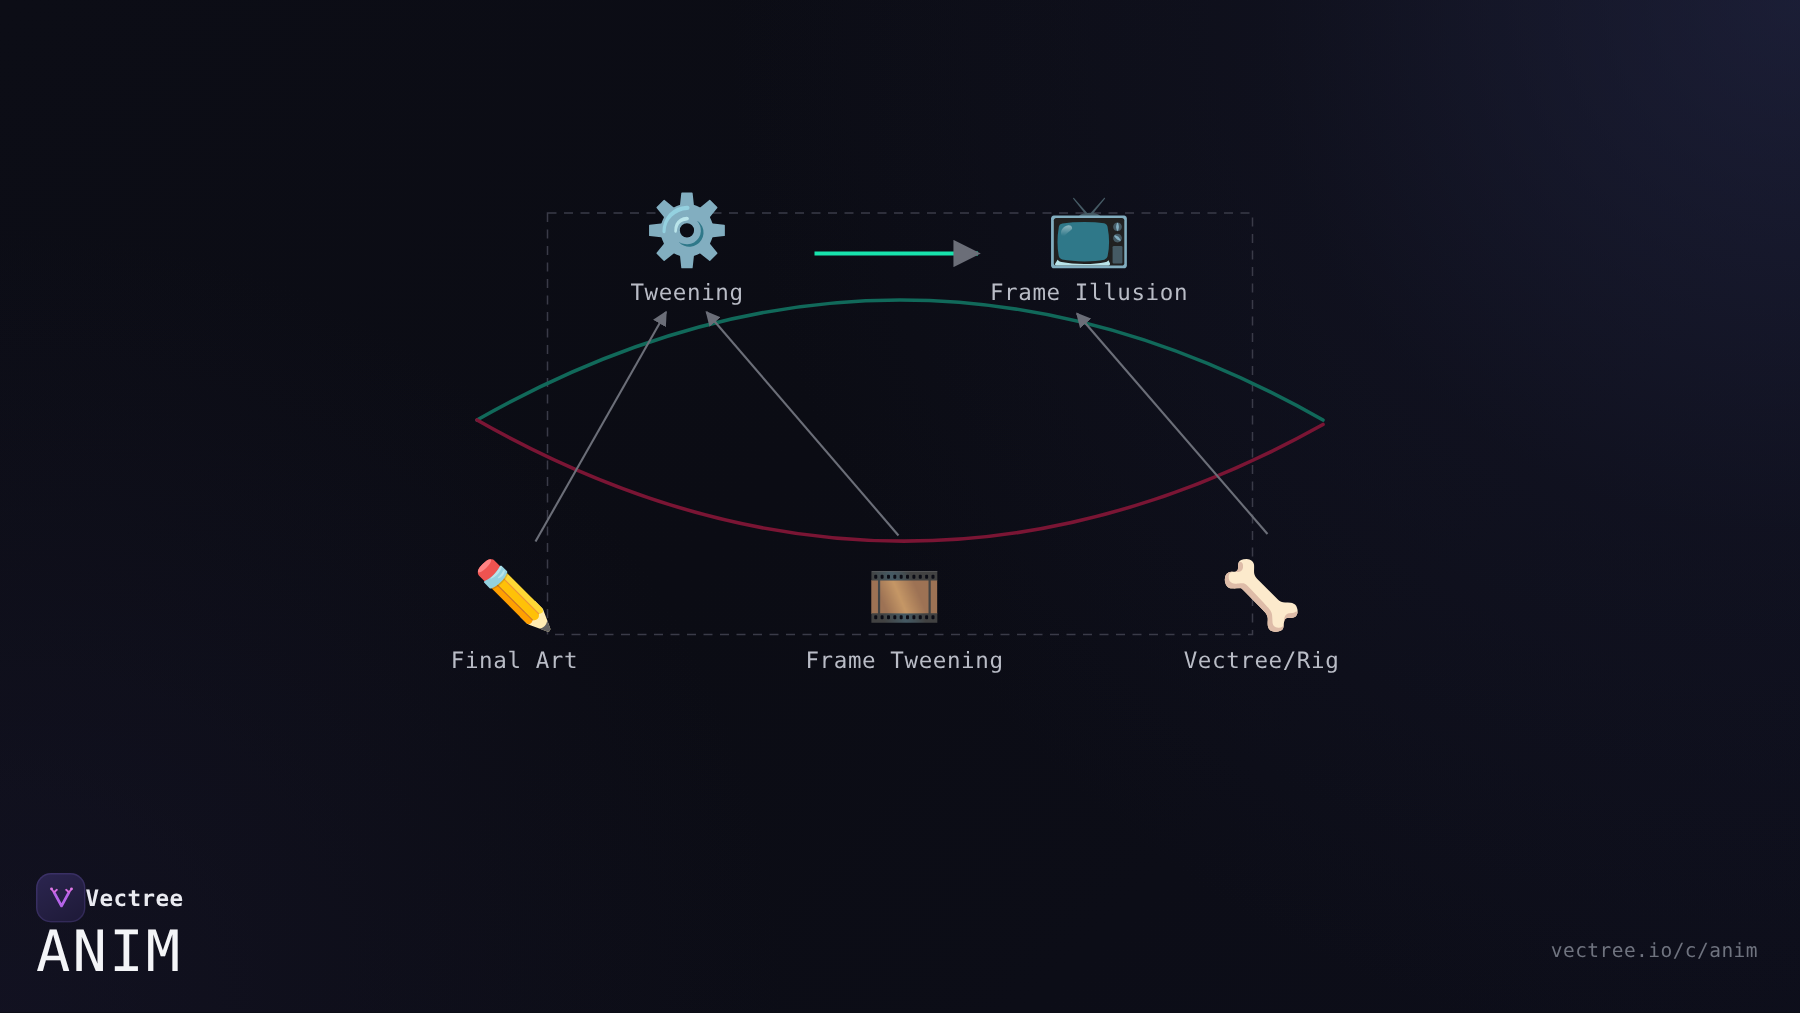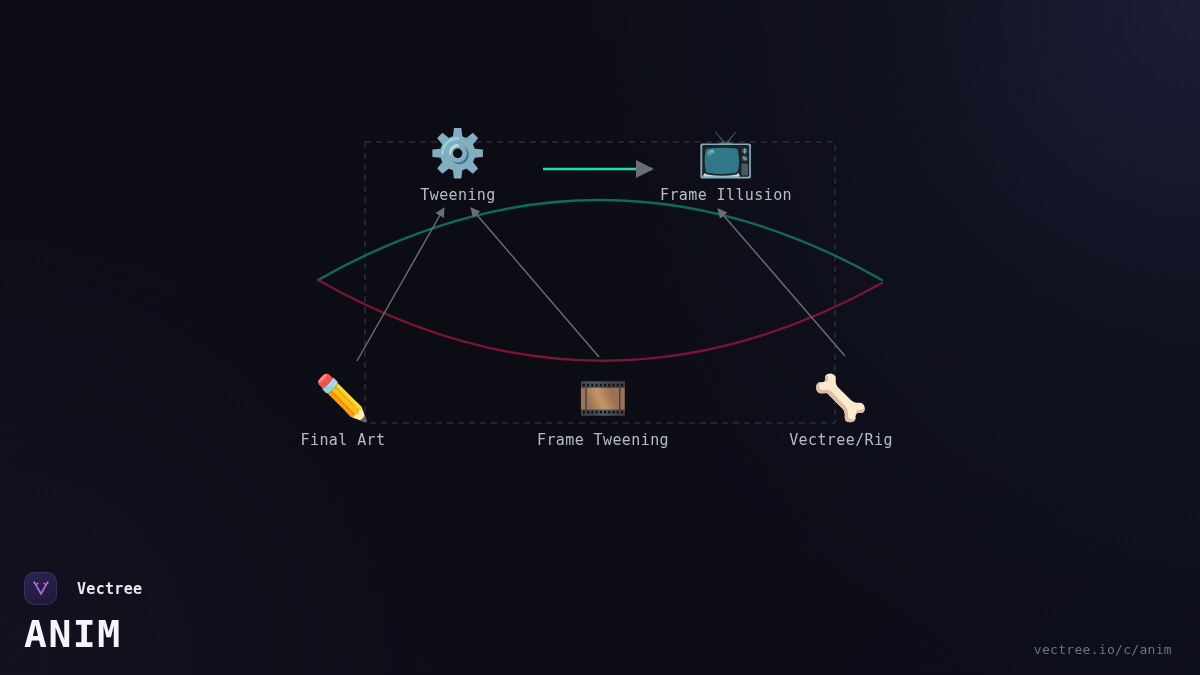--- a/index.html
+++ b/index.html
@@ -69,52 +69,51 @@
 
   
   #footer-brand {
     position: absolute;
     left: 24px;
     bottom: 22px;
   }
   .brand-row {
     display: flex;
     align-items: center;
-    gap: 20px;
+    gap: 0;
   }
   .brand-logo {
     width: 33px;
     height: 33px;
     border-radius: 10px;
     background: linear-gradient(150deg, #2b2550 0%, #241f42 55%, #1d1937 100%);
     display: flex;
     align-items: center;
     justify-content: center;
     box-shadow: 0 0 0 1px rgba(140,110,220,0.18) inset;
   }
   .brand-name {
     font-family: "DejaVu Sans Mono", "Liberation Mono", monospace;
     font-size: 15px;
     font-weight: bold;
     color: #e9eaf0;
     letter-spacing: 0.3px;
   }
   .brand-title {
-    margin-top: 10px;
     font-family: "DejaVu Sans Mono", "Liberation Mono", monospace;
     font-size: 38px;
-    font-weight: bold;
+    font-weight: normal;
     color: #f4f5f8;
     letter-spacing: 1.5px;
     line-height: 1;
   }
   #footer-url {
     position: absolute;
     right: 28px;
-    bottom: 18px;
+    bottom: 33px;
     font-family: "DejaVu Sans Mono", "Liberation Mono", monospace;
     font-size: 13px;
     color: #6f737f;
     letter-spacing: 0.3px;
   }
 </style>
 </head>
 <body>
 
 <div id="stage">

